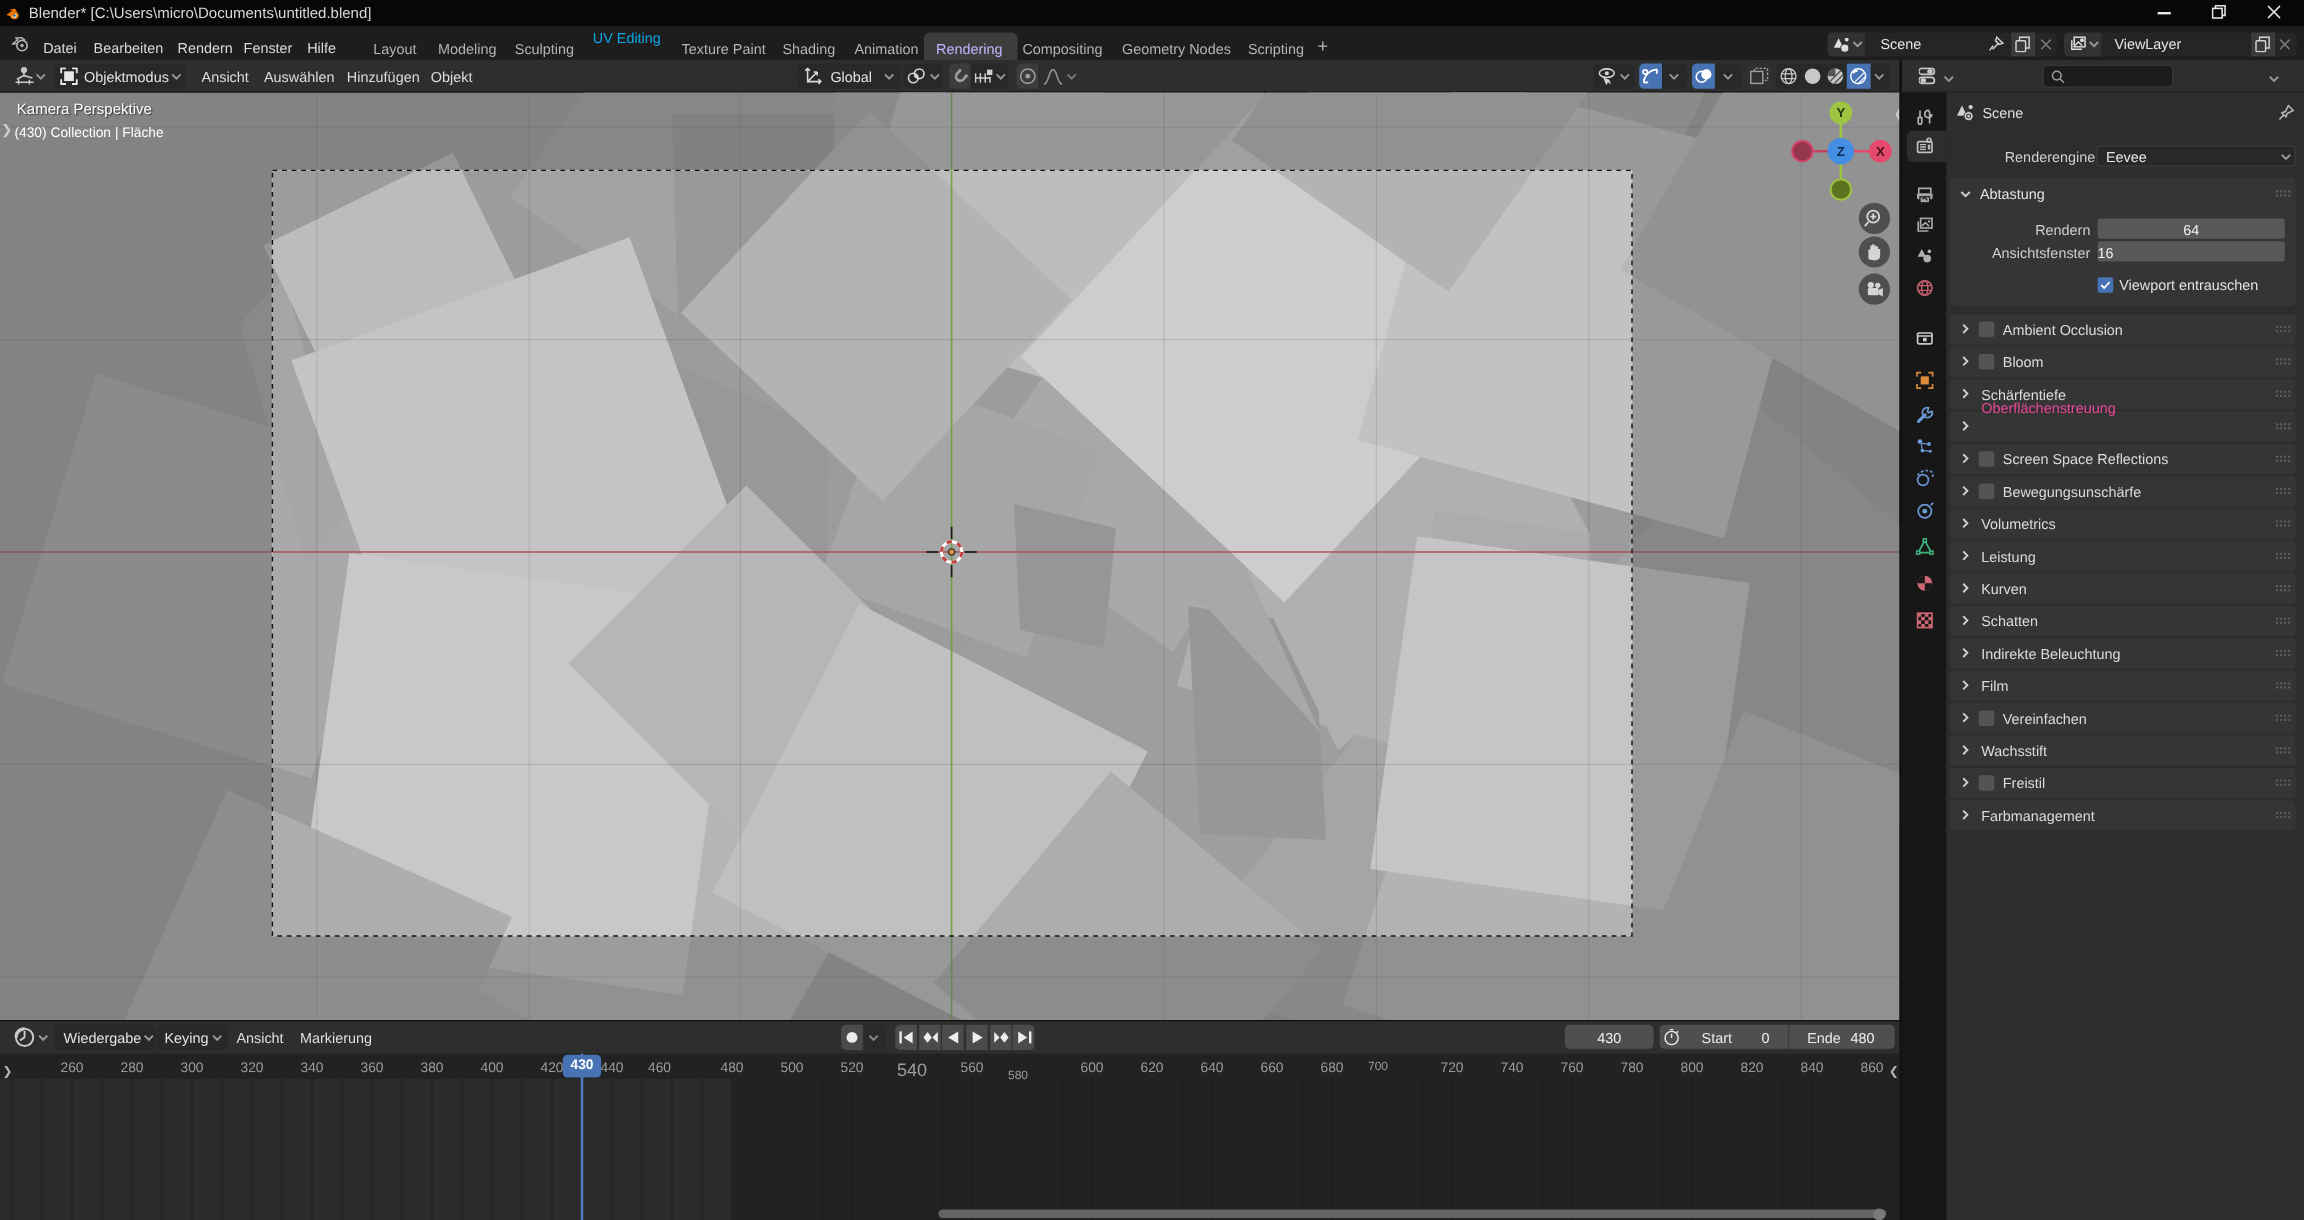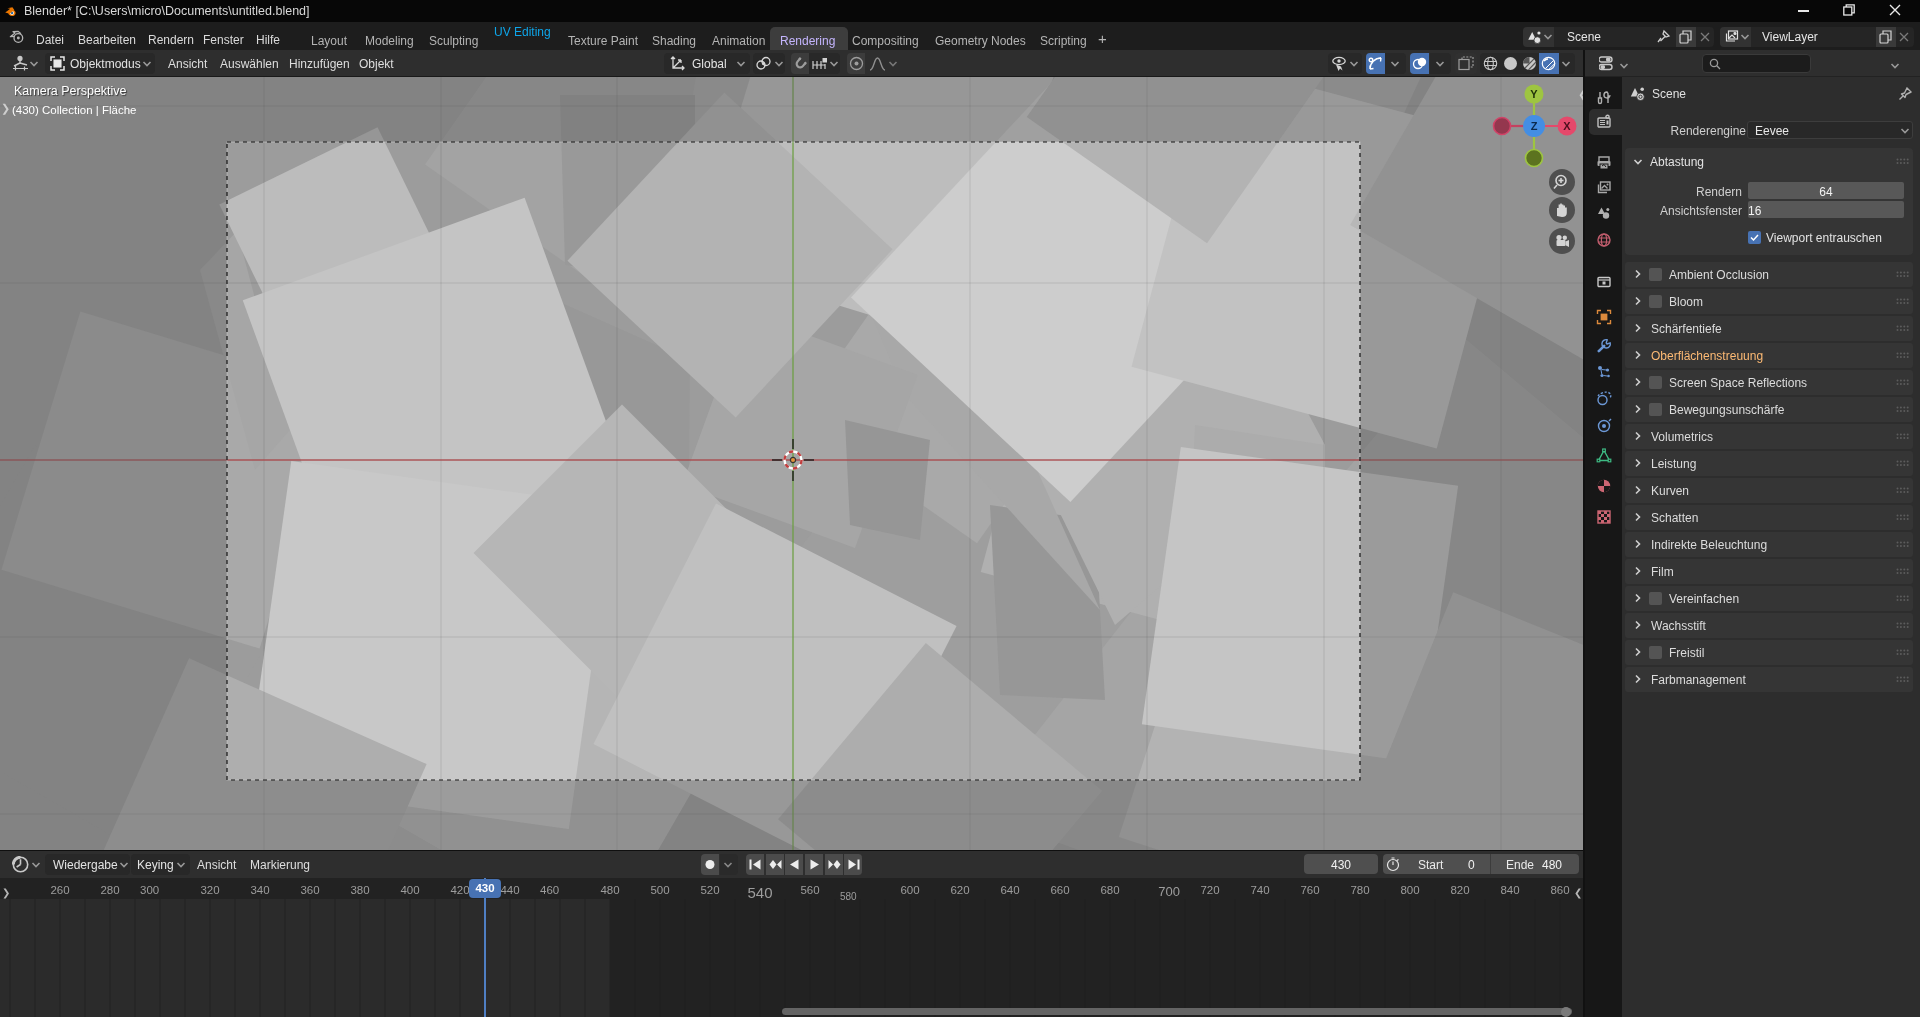--- a/index.html
+++ b/index.html
@@ -457,41 +457,41 @@
         <line x1="1410" y1="0" x2="1410" y2="119" stroke="#1e1e1e" stroke-width="1"></line>
         <line x1="1435" y1="0" x2="1435" y2="119" stroke="#1e1e1e" stroke-width="1"></line>
         <line x1="1460" y1="0" x2="1460" y2="119" stroke="#1e1e1e" stroke-width="1"></line>
         <line x1="1485" y1="0" x2="1485" y2="119" stroke="#1e1e1e" stroke-width="1"></line>
         <line x1="1510" y1="0" x2="1510" y2="119" stroke="#1e1e1e" stroke-width="1"></line>
         <line x1="1535" y1="0" x2="1535" y2="119" stroke="#1e1e1e" stroke-width="1"></line>
         <line x1="1560" y1="0" x2="1560" y2="119" stroke="#1e1e1e" stroke-width="1"></line>
       </svg>
 <div class="abs" style="left:40px;top:6px;width:40px;text-align:center;color:#9d9d9d;font-size:11.5px">260</div>
       <div class="abs" style="left:90px;top:6px;width:40px;text-align:center;color:#9d9d9d;font-size:11.5px">280</div>
-      <div class="abs" style="left:140px;top:6px;width:40px;text-align:left;color:#9d9d9d;font-size:11.5px">300</div>
+      <div class="abs" style="left:140px;top:6px;width:40px;text-align:center;color:#9d9d9d;font-size:11.5px">300</div>
       <div class="abs" style="left:190px;top:6px;width:40px;text-align:center;color:#9d9d9d;font-size:11.5px">320</div>
       <div class="abs" style="left:240px;top:6px;width:40px;text-align:center;color:#9d9d9d;font-size:11.5px">340</div>
       <div class="abs" style="left:290px;top:6px;width:40px;text-align:center;color:#9d9d9d;font-size:11.5px">360</div>
       <div class="abs" style="left:340px;top:6px;width:40px;text-align:center;color:#9d9d9d;font-size:11.5px">380</div>
       <div class="abs" style="left:390px;top:6px;width:40px;text-align:center;color:#9d9d9d;font-size:11.5px">400</div>
       <div class="abs" style="left:440px;top:6px;width:40px;text-align:center;color:#9d9d9d;font-size:11.5px">420</div>
       <div class="abs" style="left:490px;top:6px;width:40px;text-align:center;color:#9d9d9d;font-size:11.5px">440</div>
       <div class="abs" style="left:540px;top:6px;width:40px;text-align:left;color:#9d9d9d;font-size:11.5px">460</div>
       <div class="abs" style="left:590px;top:6px;width:40px;text-align:center;color:#9d9d9d;font-size:11.5px">480</div>
       <div class="abs" style="left:640px;top:6px;width:40px;text-align:center;color:#9d9d9d;font-size:11.5px">500</div>
       <div class="abs" style="left:690px;top:6px;width:40px;text-align:center;color:#9d9d9d;font-size:11.5px">520</div>
       <div class="abs" style="left:740px;top:6px;width:40px;text-align:center;color:#9d9d9d;font-size:15px">540</div>
       <div class="abs" style="left:790px;top:6px;width:40px;text-align:center;color:#9d9d9d;font-size:11.5px">560</div>
       <div class="abs" style="left:840px;top:13px;width:40px;text-align:left;color:#9d9d9d;font-size:10px">580</div>
       <div class="abs" style="left:890px;top:6px;width:40px;text-align:center;color:#9d9d9d;font-size:11.5px">600</div>
       <div class="abs" style="left:940px;top:6px;width:40px;text-align:center;color:#9d9d9d;font-size:11.5px">620</div>
       <div class="abs" style="left:990px;top:6px;width:40px;text-align:center;color:#9d9d9d;font-size:11.5px">640</div>
       <div class="abs" style="left:1040px;top:6px;width:40px;text-align:center;color:#9d9d9d;font-size:11.5px">660</div>
       <div class="abs" style="left:1090px;top:6px;width:40px;text-align:center;color:#9d9d9d;font-size:11.5px">680</div>
-      <div class="abs" style="left:1140px;top:6px;width:40px;text-align:right;color:#9d9d9d;font-size:13px">700</div>
+      <div class="abs" style="left:1140px;top:6px;width:40px;text-align:left;color:#9d9d9d;font-size:10px">700</div>
       <div class="abs" style="left:1190px;top:6px;width:40px;text-align:center;color:#9d9d9d;font-size:11.5px">720</div>
       <div class="abs" style="left:1240px;top:6px;width:40px;text-align:center;color:#9d9d9d;font-size:11.5px">740</div>
       <div class="abs" style="left:1290px;top:6px;width:40px;text-align:center;color:#9d9d9d;font-size:11.5px">760</div>
       <div class="abs" style="left:1340px;top:6px;width:40px;text-align:center;color:#9d9d9d;font-size:11.5px">780</div>
       <div class="abs" style="left:1390px;top:6px;width:40px;text-align:center;color:#9d9d9d;font-size:11.5px">800</div>
       <div class="abs" style="left:1440px;top:6px;width:40px;text-align:center;color:#9d9d9d;font-size:11.5px">820</div>
       <div class="abs" style="left:1490px;top:6px;width:40px;text-align:center;color:#9d9d9d;font-size:11.5px">840</div>
       <div class="abs" style="left:1540px;top:6px;width:40px;text-align:center;color:#9d9d9d;font-size:11.5px">860</div>
 <div class="abs" style="left:484px;top:0;width:2px;height:140px;background:#4f7fc4"></div>
 <div class="abs" style="left:469px;top:1px;width:32px;height:19px;background:#4772b3;border-radius:4px;text-align:center;color:#fff;font-size:11.5px;line-height:19px;font-weight:bold">430</div>
@@ -693,21 +693,21 @@
       <circle cx="4.9" cy="4.9" r="1" fill="#5c5c5c"></circle>
       <circle cx="8.3" cy="1.5" r="1" fill="#5c5c5c"></circle>
       <circle cx="8.3" cy="4.9" r="1" fill="#5c5c5c"></circle>
       <circle cx="11.7" cy="1.5" r="1" fill="#5c5c5c"></circle>
       <circle cx="11.7" cy="4.9" r="1" fill="#5c5c5c"></circle>
     </svg>
 <div class="abs" style="left:40px;top:293px;width:288px;height:25px;background:#353535;border-radius:3px"></div>
 <svg class="abs" style="left:49px;top:300px" width="8" height="10">
       <path d="M2,1.5 L5.5,5 L2,8.5" stroke="#cfcfcf" stroke-width="1.6" fill="none"></path>
     </svg>
-<div class="abs txt" style="left:66px;top:300px;color:#fdba74">Oberflächenstreuung</div>
+<div class="abs txt" style="left:66px;top:284px;color:#ec4899">Oberflächenstreuung</div>
 <svg class="abs" style="left:311px;top:302px" width="14" height="7">
       <circle cx="1.5" cy="1.5" r="1" fill="#5c5c5c"></circle>
       <circle cx="1.5" cy="4.9" r="1" fill="#5c5c5c"></circle>
       <circle cx="4.9" cy="1.5" r="1" fill="#5c5c5c"></circle>
       <circle cx="4.9" cy="4.9" r="1" fill="#5c5c5c"></circle>
       <circle cx="8.3" cy="1.5" r="1" fill="#5c5c5c"></circle>
       <circle cx="8.3" cy="4.9" r="1" fill="#5c5c5c"></circle>
       <circle cx="11.7" cy="1.5" r="1" fill="#5c5c5c"></circle>
       <circle cx="11.7" cy="4.9" r="1" fill="#5c5c5c"></circle>
     </svg>

